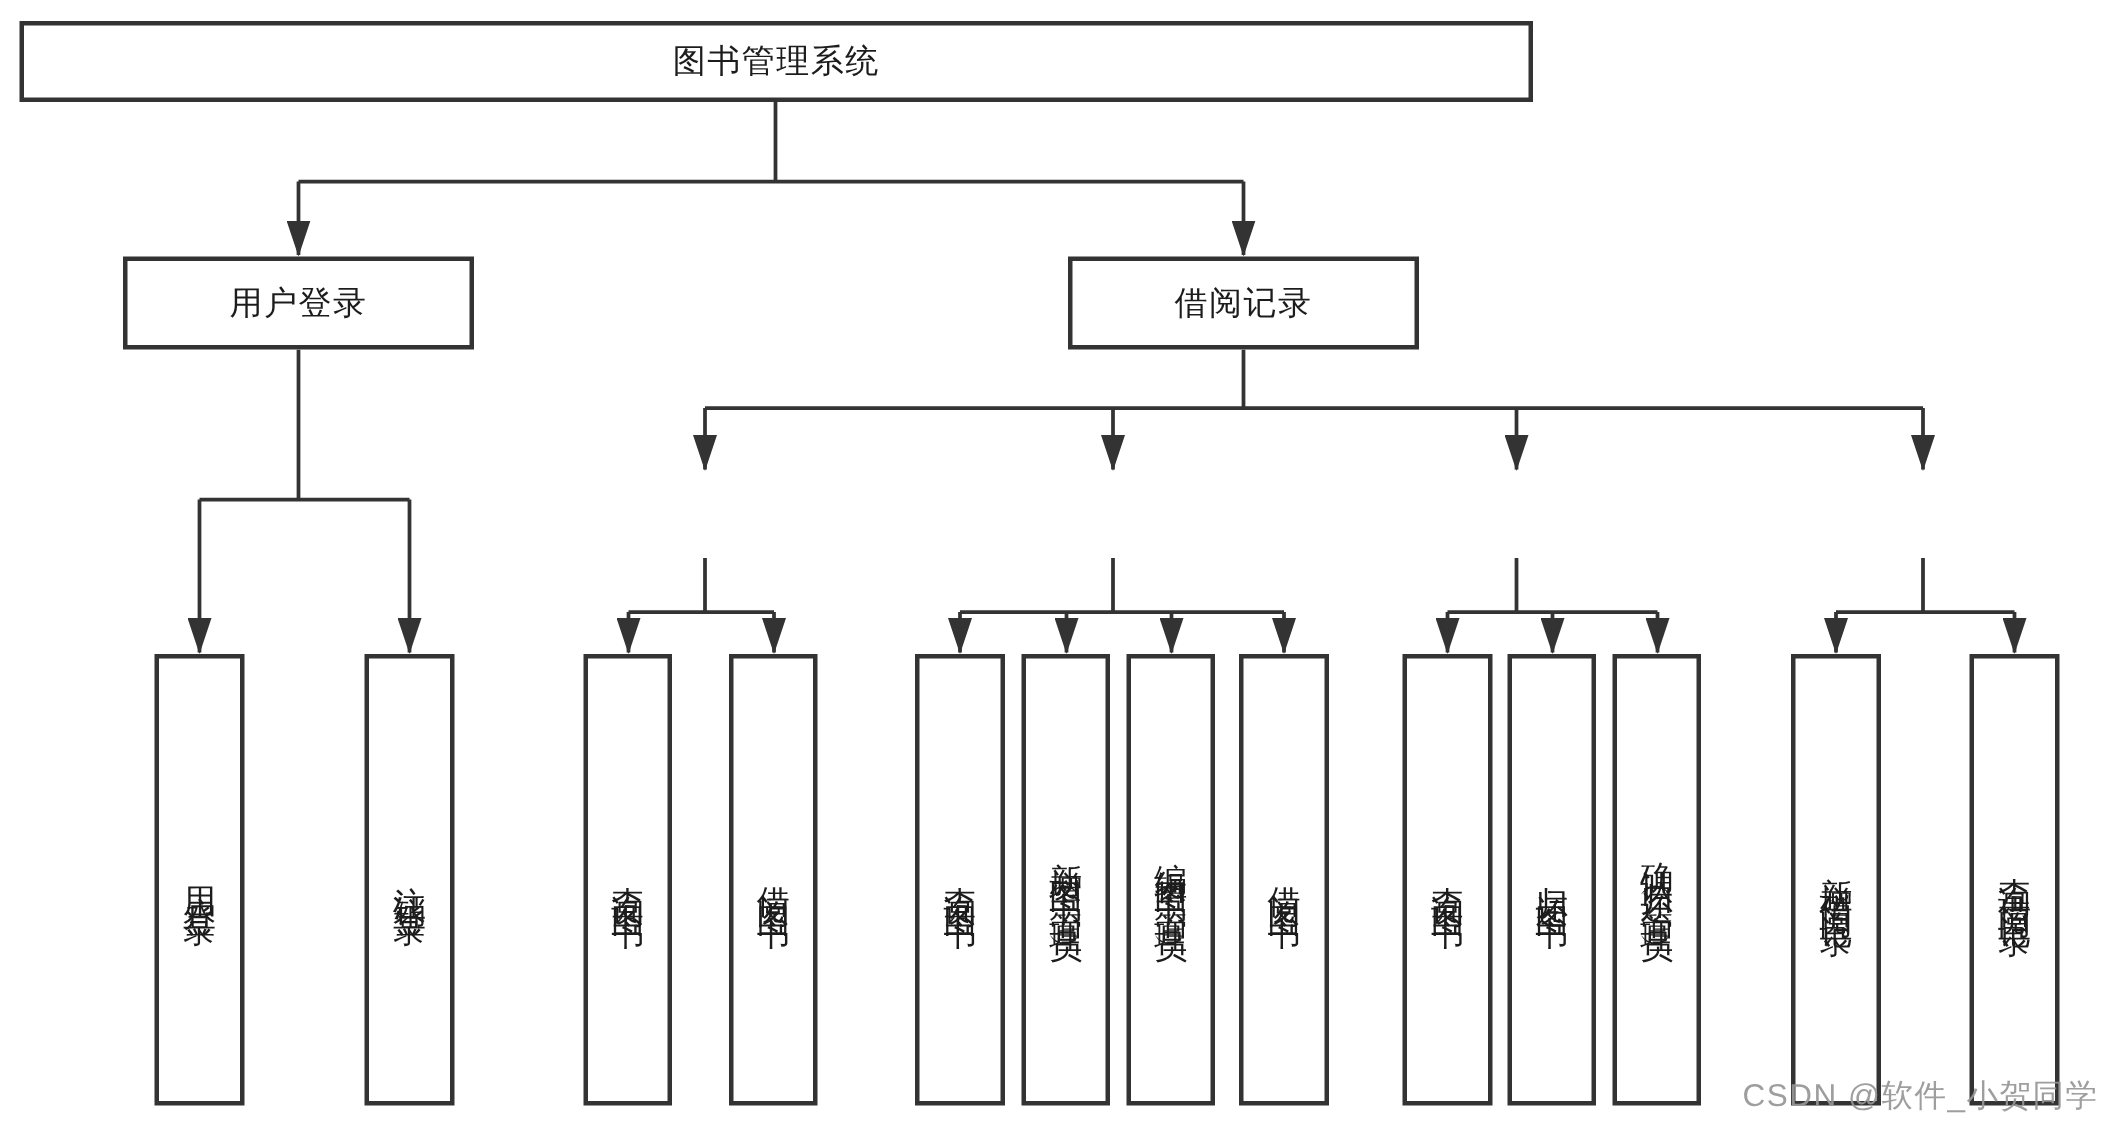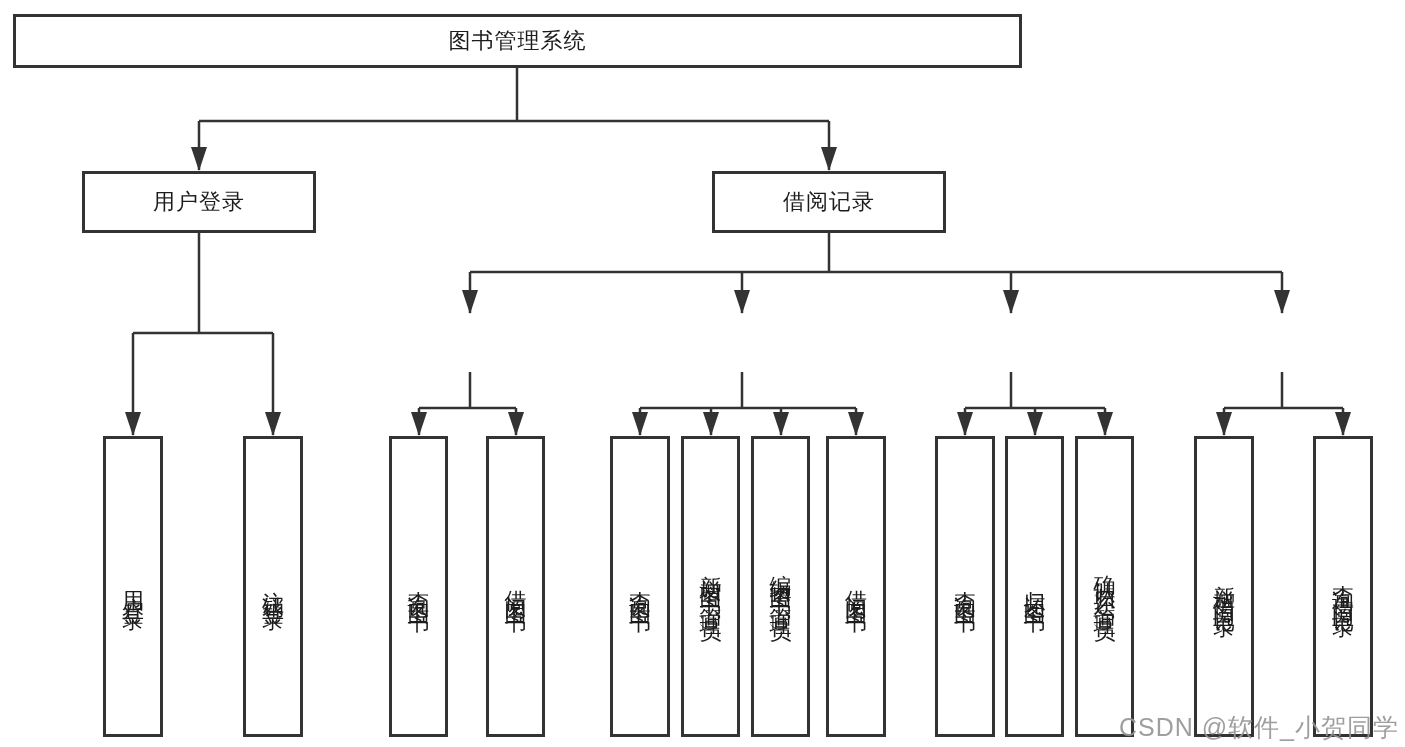--- a/index.html
+++ b/index.html
@@ -15,21 +15,21 @@
     border:3px solid #333333;background:#ffffff;color:#1c1c1c;
     display:flex;align-items:center;justify-content:center;
   }
   .h{font-size:22px;letter-spacing:1px;white-space:nowrap;}
   .v{
     writing-mode:vertical-rl;text-orientation:mixed;
     font-size:22px;letter-spacing:0.3em;line-height:1;
   }
   .watermark{
     position:absolute;right:6px;bottom:3px;z-index:5;
-    font-size:25px;color:rgba(150,150,150,0.92);
+    font-size:21px;color:rgba(150,150,150,0.92);
     white-space:nowrap;letter-spacing:1px;
   }
 </style>
 </head>
 <body>
 
 <div class="canvas">
 
   <svg class="wires" width="1405" height="747">
     <defs>

